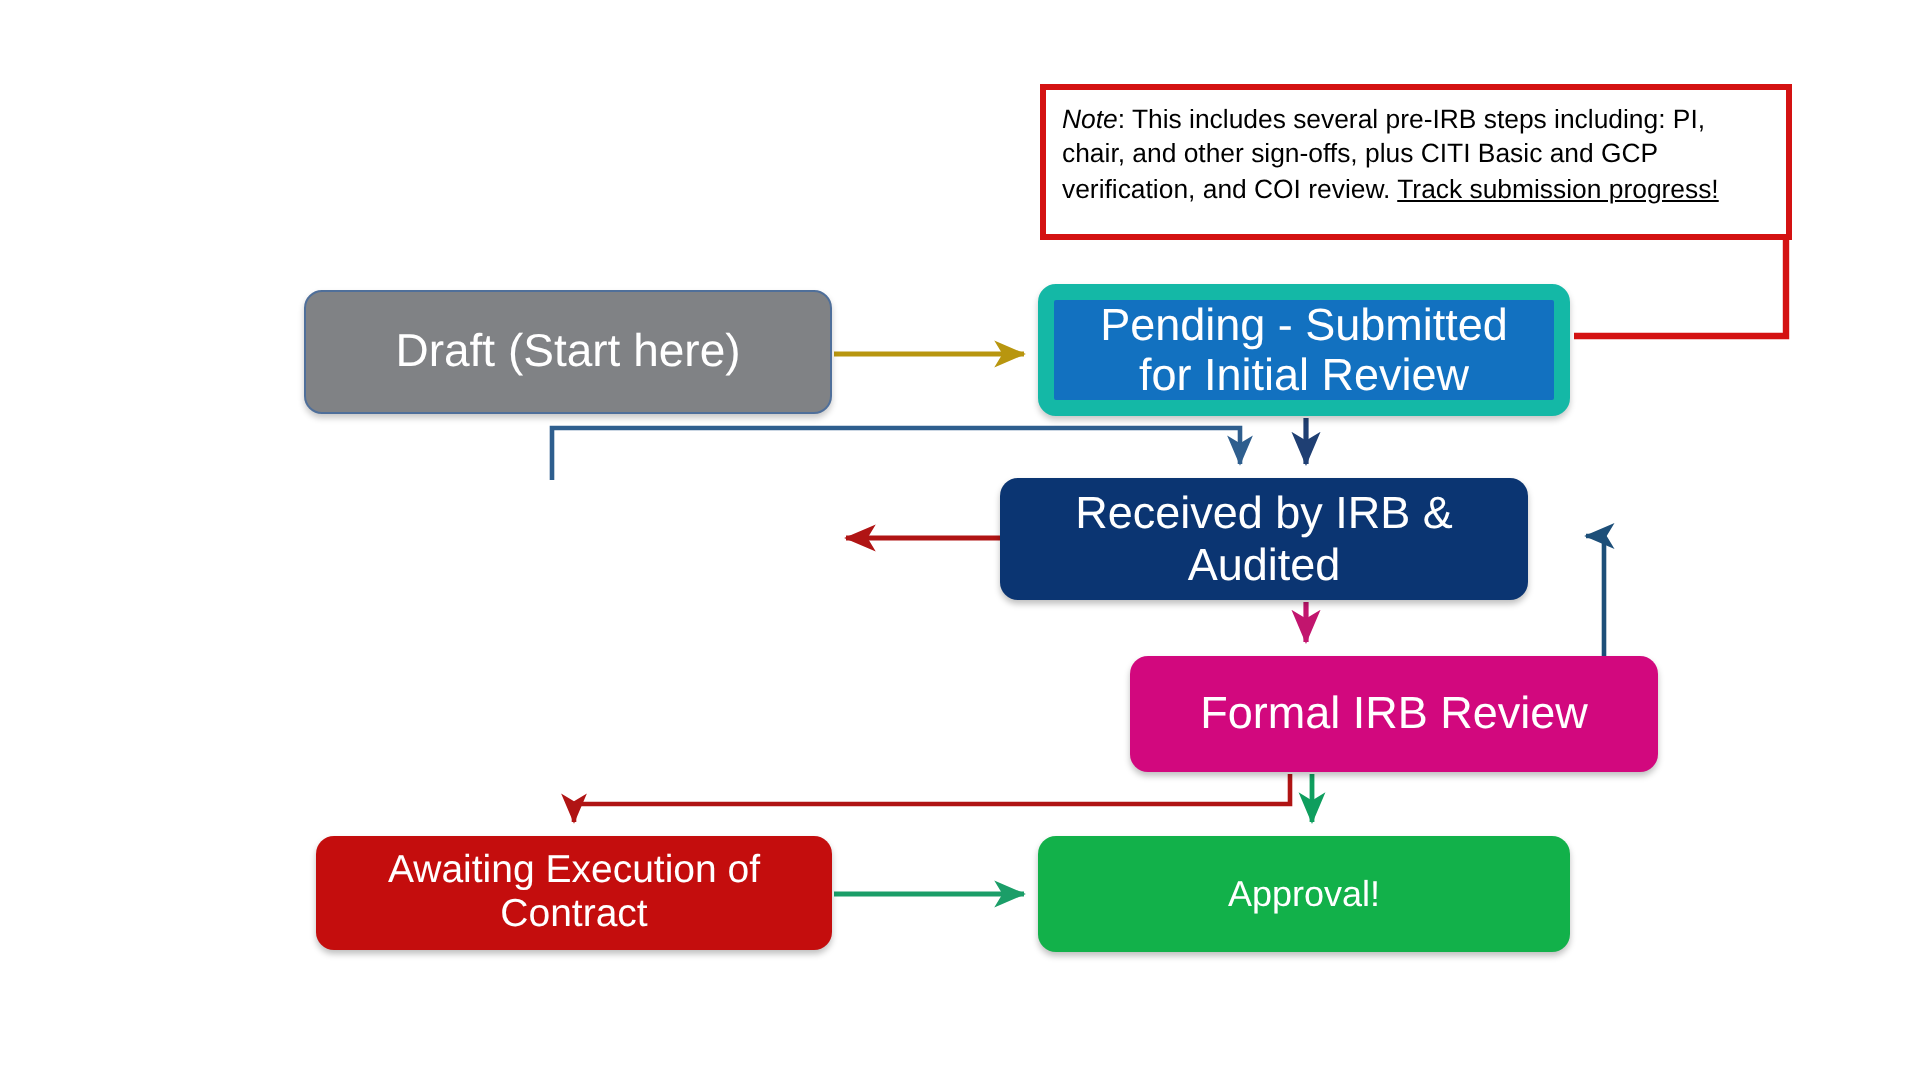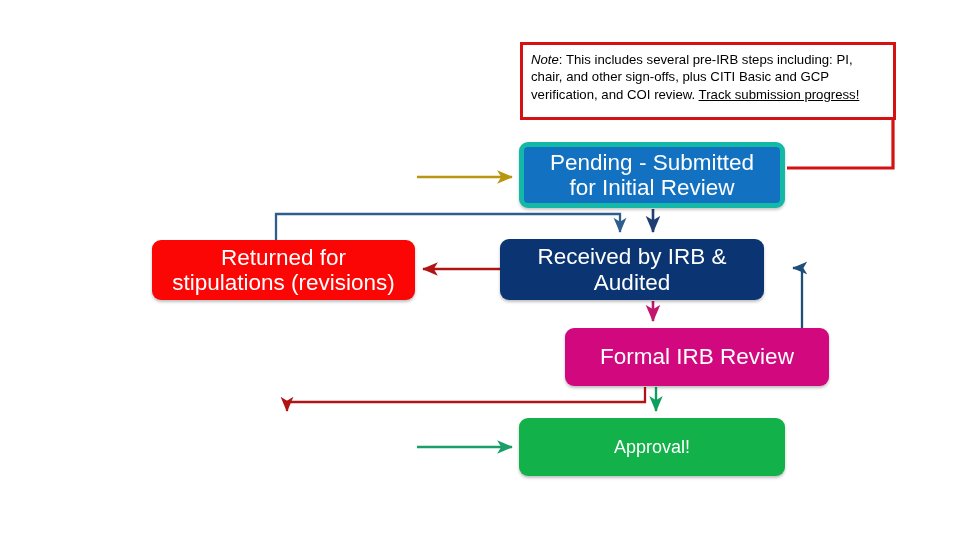--- a/index.html
+++ b/index.html
@@ -46,21 +46,21 @@
   #node-draft {
     left: 152px; top: 145px; width: 264px; height: 62px;
     background: #808285;
     border: 1.5px solid #4f6f9a;
     font-size: 23px;
     box-shadow: 0 2px 3px rgba(0,0,0,0.22);
   }
   #node-pending {
     left: 519px; top: 142px; width: 266px; height: 66px;
     background: #1271c0;
-    border: 5px solid #14b8a6;
+    border: 8px solid #14b8a6;
     font-size: 22.5px;
     box-shadow: 0 2px 3px rgba(0,0,0,0.22);
   }
   #node-returned {
     left: 152px; top: 240px; width: 263px; height: 60px;
     background: #fb0505;
     border: none;
     font-size: 22.5px;
     box-shadow: 0 2px 3px rgba(0,0,0,0.25);
   }
@@ -162,38 +162,41 @@
 
     <path d="M 656 387 L 656 411" fill="none" stroke="#0f9e5e" stroke-width="2.4" marker-end="url(#ah-green)"></path>
 
     <path d="M 417 447 L 512 447" fill="none" stroke="#1b9e68" stroke-width="2.4" marker-end="url(#ah-green2)"></path>
   </svg>
 
   <div id="note-box">
     <span class="note-kw">Note</span><span>: </span><span>This includes several pre-IRB steps including: PI, chair, and other sign-offs, plus CITI Basic and GCP verification, and COI review. </span><span class="note-underline">Track submission progress!</span>
   </div>
 
+  <div class="node" id="node-draft">
+    <span class="node-label">Draft (Start here)</span>
+  </div>
 
   <div class="node" id="node-pending">
     <span class="node-label">Pending - Submitted
 for Initial Review</span>
   </div>
 
-  <div class="node" id="node-returned">
-    <span class="node-label">Returned for
-stipulations (revisions)</span>
-  </div>
 
   <div class="node" id="node-received">
     <span class="node-label">Received by IRB &amp;
 Audited</span>
   </div>
 
   <div class="node" id="node-formal">
     <span class="node-label">Formal IRB Review</span>
   </div>
 
+  <div class="node" id="node-awaiting">
+    <span class="node-label">Awaiting Execution of
+Contract</span>
+  </div>
 
   <div class="node" id="node-approval">
     <span class="node-label">Approval!</span>
   </div>
 
 </div>
 
 </body></html>

